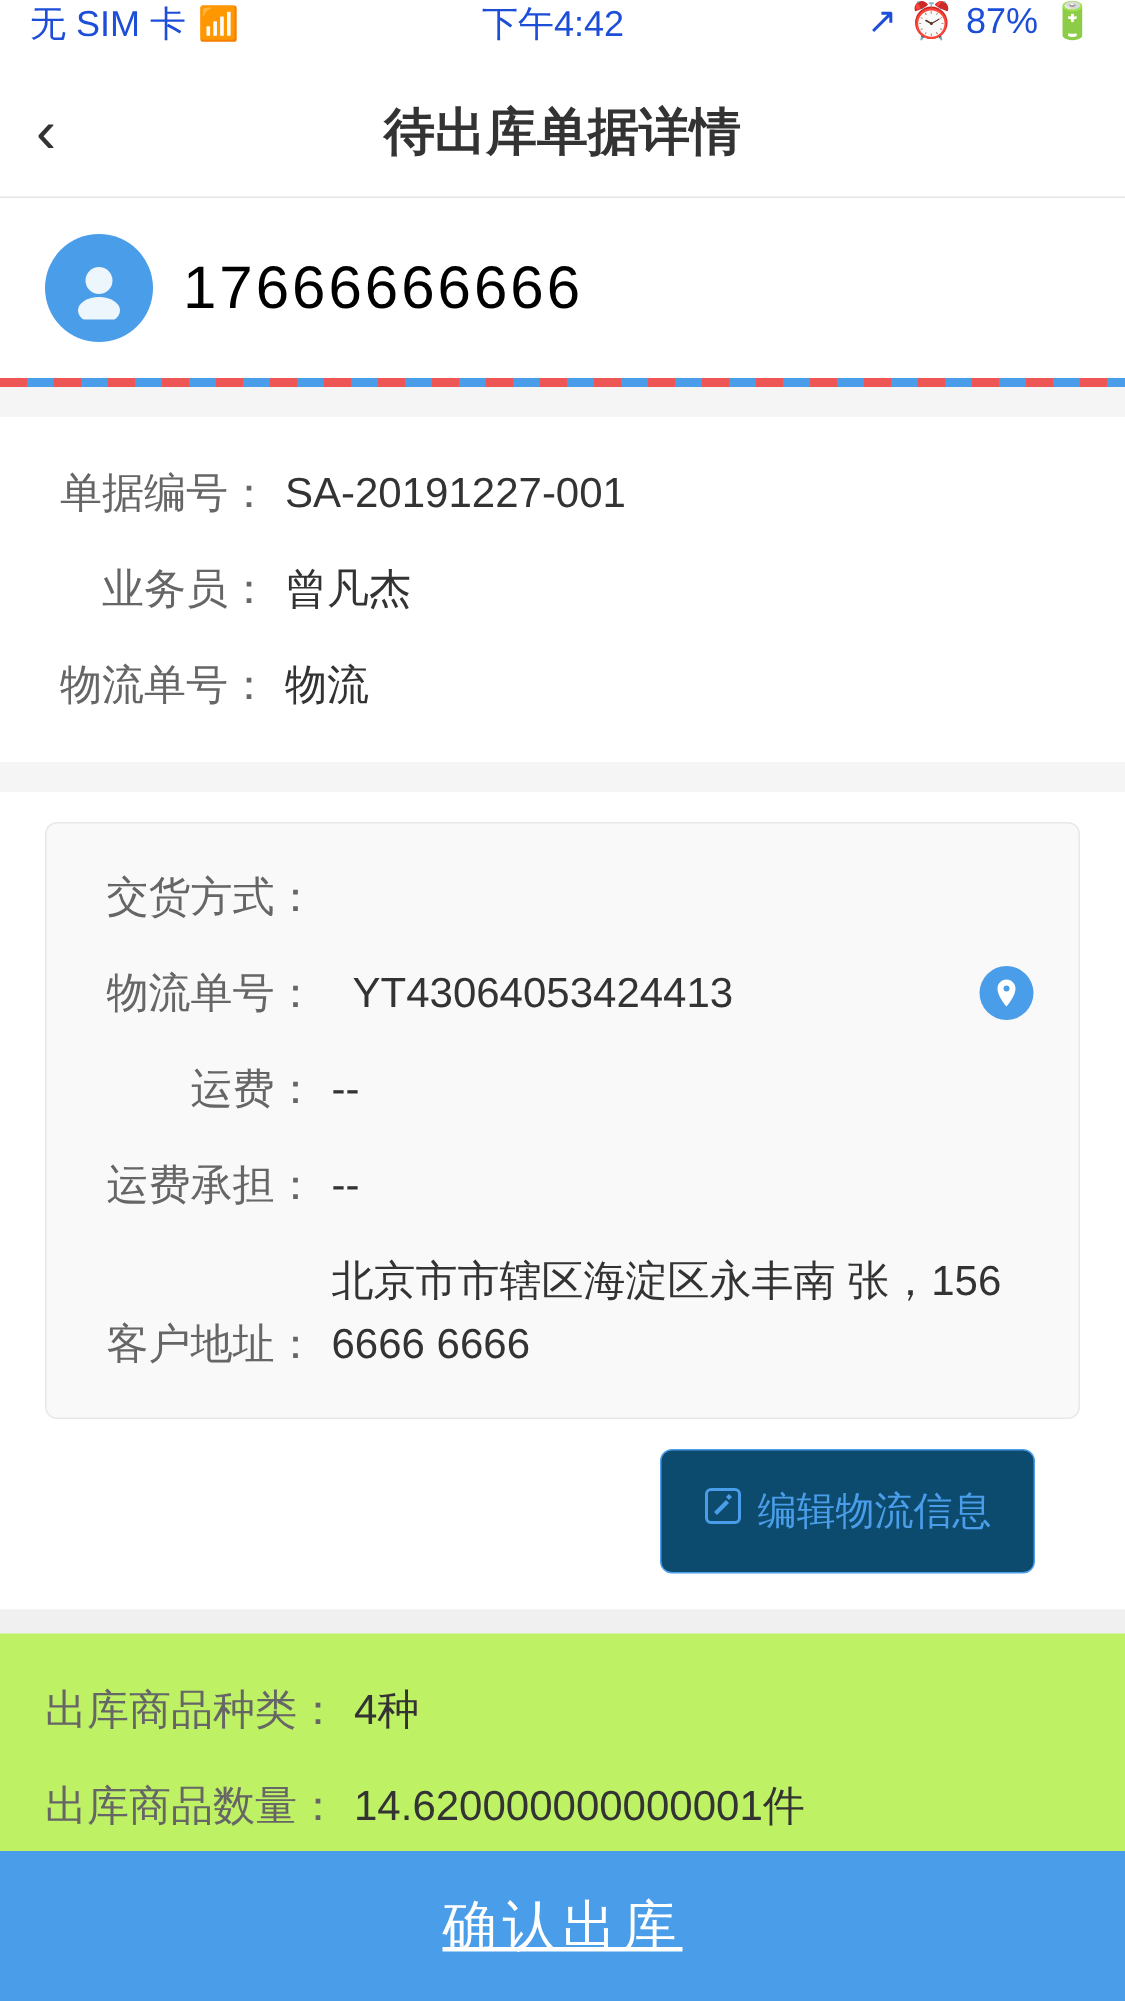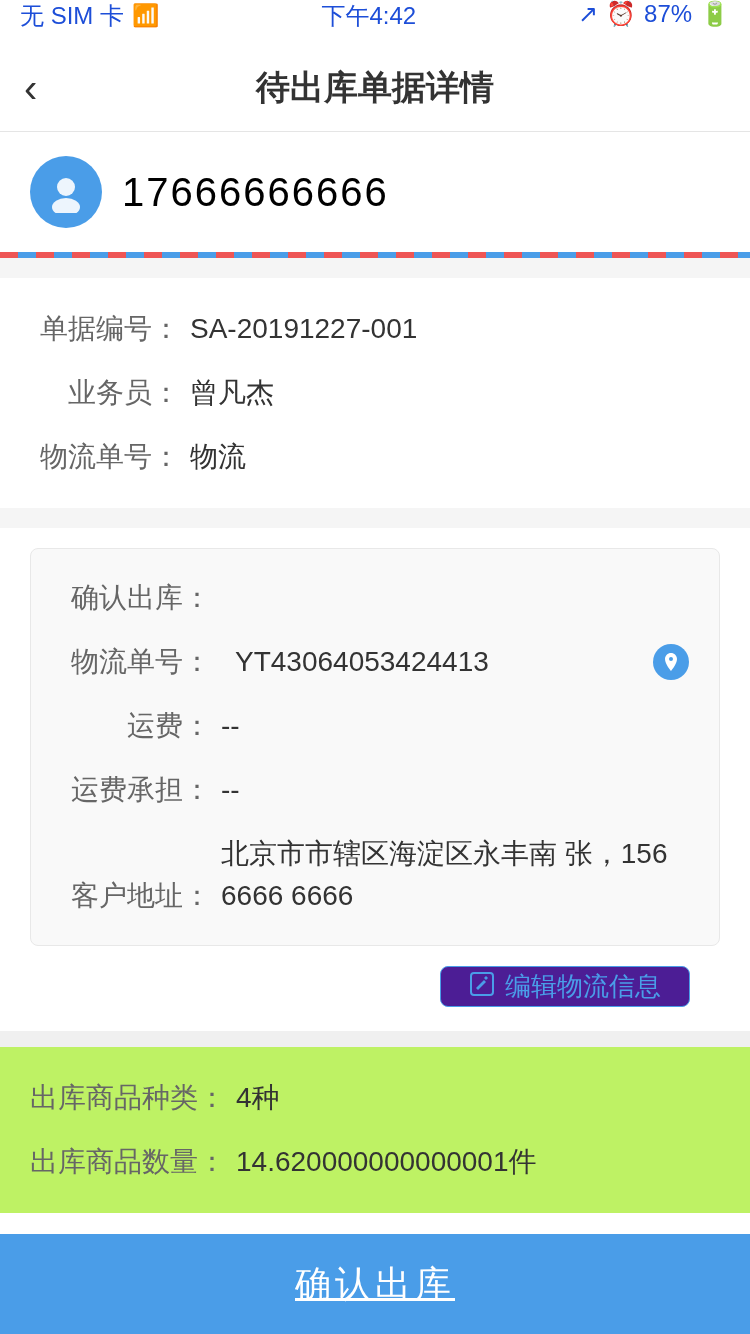--- a/index.html
+++ b/index.html
@@ -149,24 +149,24 @@
 
     
     .edit-btn-row {
       display: flex;
       justify-content: flex-end;
       padding: 0 30px 24px 30px;
     }
     .edit-btn {
       border: 1.5px solid #4a9de8;
       border-radius: 8px;
-      padding: 2px 28px;
+      padding: 23px 28px;
       color: #4a9de8;
       font-size: 26px;
-      background: #4c1d95;
+      background: #0c4a6e;
       display: flex;
       align-items: center;
       gap: 10px;
       cursor: pointer;
     }
     .edit-btn-icon {
       font-size: 24px;
     }
 
     
@@ -273,21 +273,21 @@
     </div>
     <div class="info-row">
       <span class="info-label">物流单号：</span>
       <span class="info-value">物流</span>
     </div>
   </div>
 
   <div style="background:#fff; padding: 0 30px 0 30px;">
     <div class="logistics-card">
       <div class="info-row">
-        <span class="info-label">确认出库：</span>
+        <span class="info-label">交货方式：</span>
       </div>
       <div class="info-row logistics-number-row">
         <span class="info-label">物流单号：</span>
         <span class="info-value" style="color:#333;">YT43064053424413</span>
         <span class="location-icon">
           <svg width="22" height="22" viewBox="0 0 22 22" fill="white">
             <path d="M11 2C7.69 2 5 4.69 5 8c0 5.25 6 12 6 12s6-6.75 6-12c0-3.31-2.69-6-6-6zm0 8a2 2 0 110-4 2 2 0 010 4z"></path>
           </svg>
         </span>
       </div>

